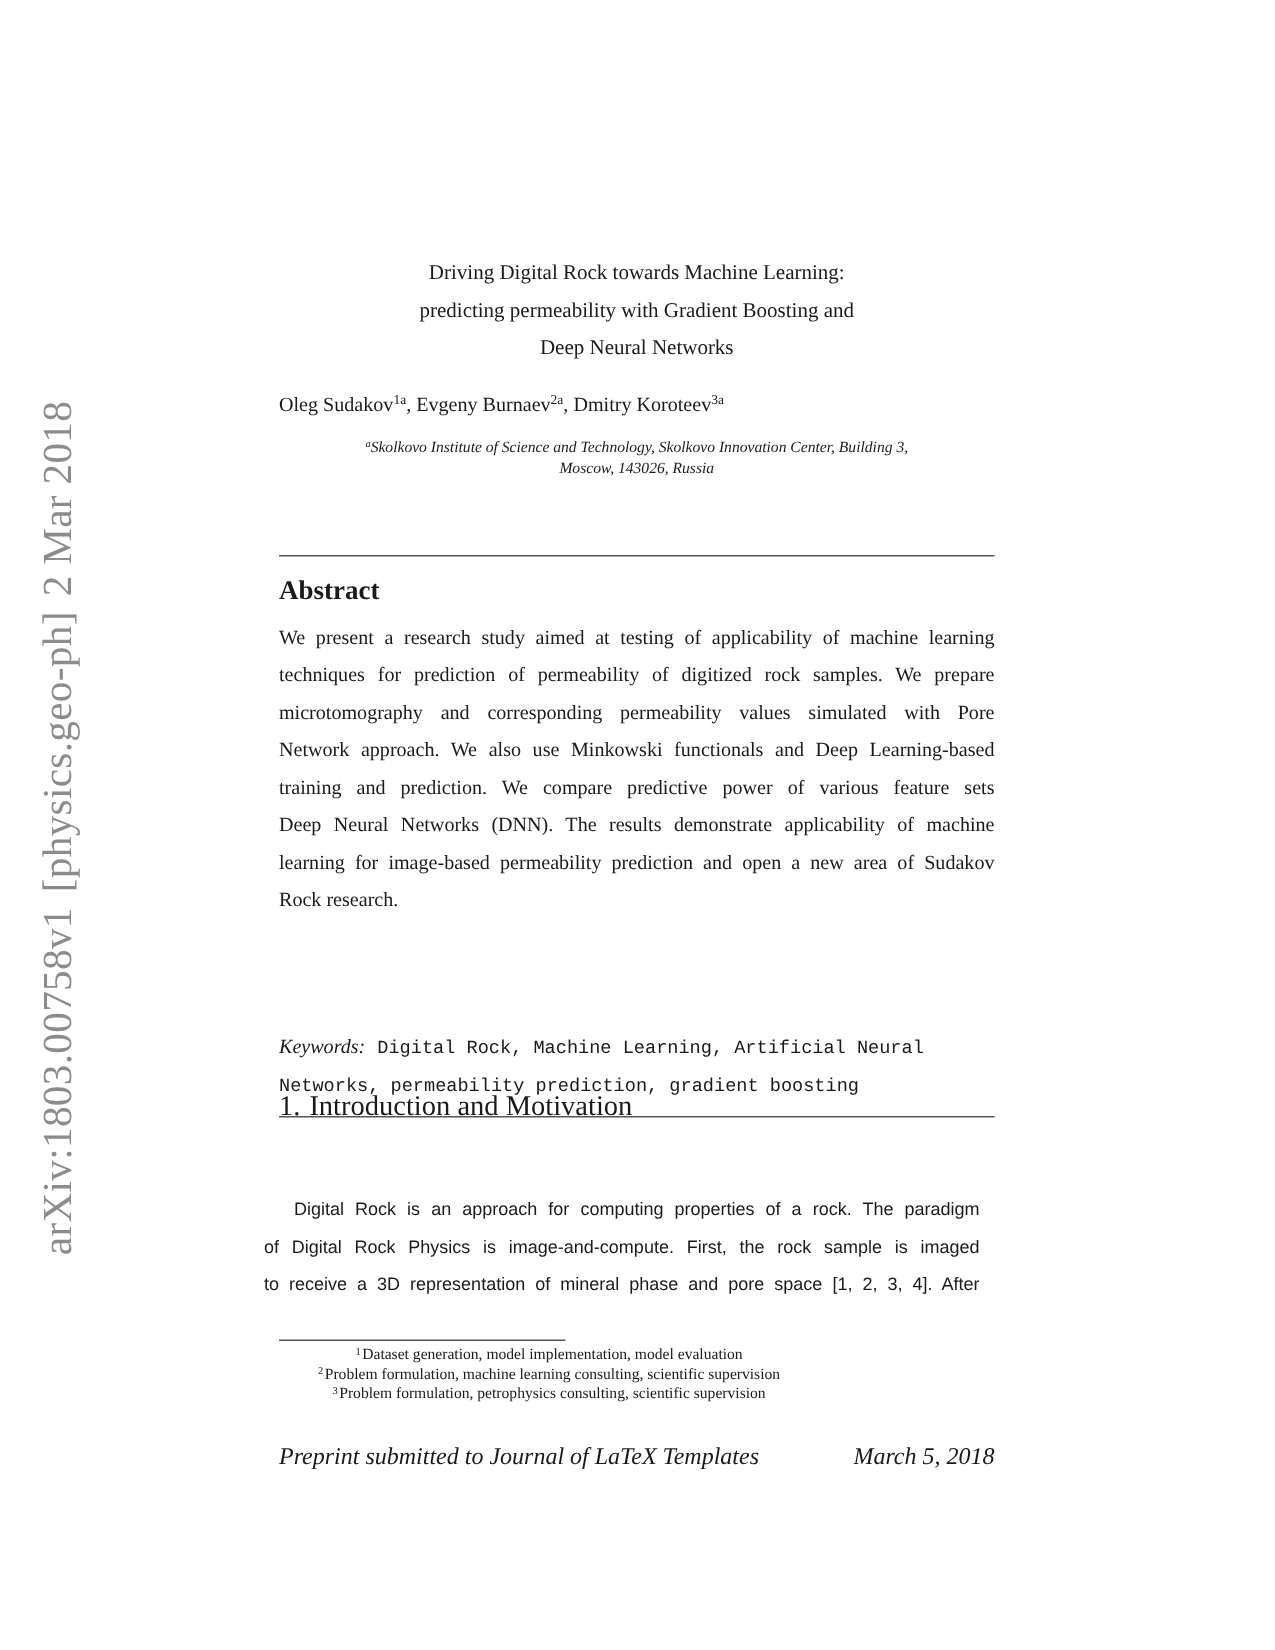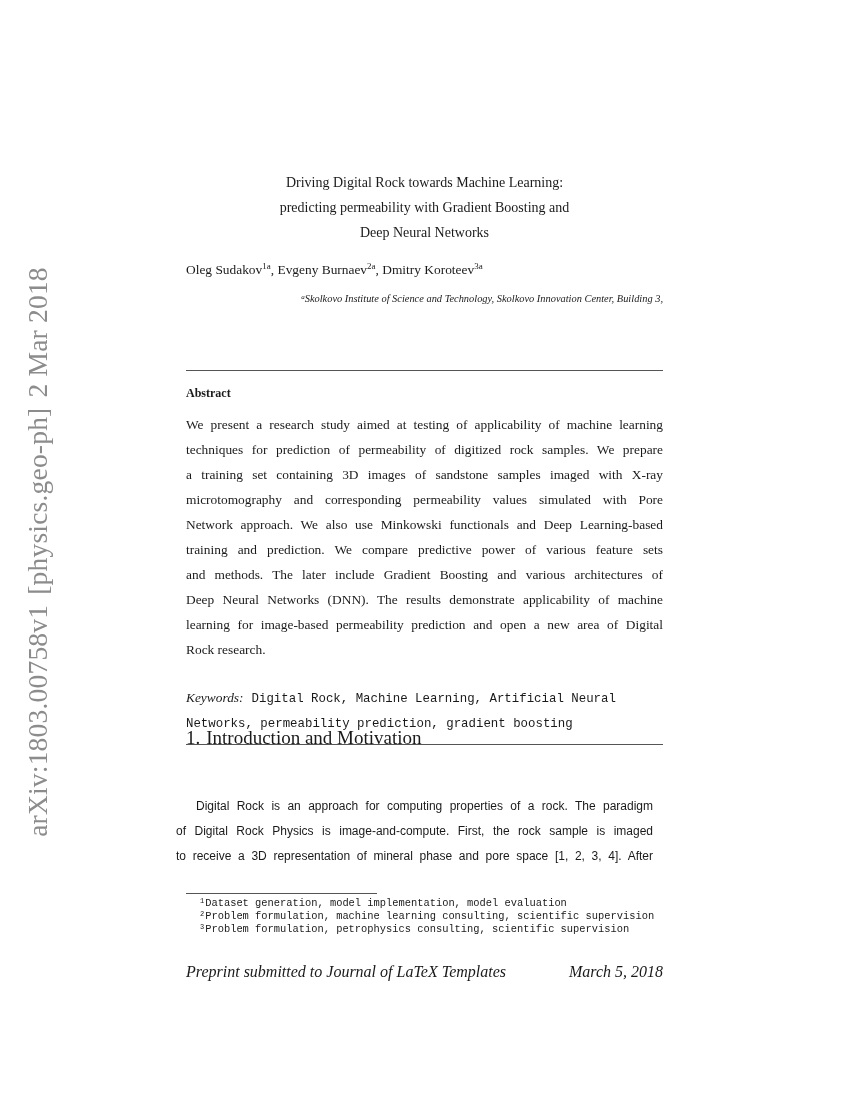--- a/index.html
+++ b/index.html
@@ -60,21 +60,21 @@
     .authors sup {
       font-size: 9px;
       vertical-align: 5px;
       line-height: 0;
     }
     .affiliation {
       position: absolute;
       left: 186px;
       width: 477px;
       top: 292px;
-      text-align: right;
+      text-align: center;
       font-family: "Liberation Serif", "DejaVu Serif", serif;
       font-style: italic;
       font-size: 10.4px;
       line-height: 14px;
     }
     .affiliation div { white-space: nowrap; }
     .affiliation sup {
       font-size: 7px;
       vertical-align: 3px;
       line-height: 0;
@@ -89,21 +89,21 @@
     }
     .rule.top { top: 370px; }
     .rule.bottom { top: 744px; }
 
     .abstract-heading {
       position: absolute;
       left: 186px;
       top: 385px;
       font-family: "Liberation Serif", "DejaVu Serif", serif;
       font-weight: bold;
-      font-size: 12px;
+      font-size: 18px;
       line-height: 16px;
     }
 
     .abstract-body {
       position: absolute;
       left: 186px;
       width: 477px;
       top: 416px;
       font-family: "Liberation Serif", "DejaVu Serif", serif;
       font-size: 13.4px;
@@ -178,25 +178,26 @@
     .footnote-rule {
       position: absolute;
       left: 186px;
       top: 893px;
       width: 191px;
       height: 1px;
       background: #555555;
     }
     .footnotes {
       position: absolute;
-      left: 200px;
+      left: 212px;
       top: 897px;
-      font-family: Liberation Mono, monospace;
+      font-family: Liberation Serif, serif;
       font-size: 10.4px;
       line-height: 13px;
+      text-align: center;
     }
     .footnotes .fn { white-space: nowrap; }
     .footnotes sup {
       font-size: 7px;
       vertical-align: 3px;
       line-height: 0;
       margin-right: 1px;
     }
 
     .page-footer {
@@ -227,36 +228,35 @@
     <div>predicting permeability with Gradient Boosting and</div>
     <div>Deep Neural Networks</div>
   </div>
 
   <div class="authors">
     <span>Oleg Sudakov</span><sup>1a</sup><span>, </span><span>Evgeny Burnaev</span><sup>2a</sup><span>, </span><span>Dmitry Koroteev</span><sup>3a</sup>
   </div>
 
   <div class="affiliation">
     <div><sup>a</sup><span>Skolkovo Institute of Science and Technology, Skolkovo Innovation Center, Building 3,</span></div>
+    <div>Moscow, 143026, Russia</div>
   </div>
 
   <div class="rule top"></div>
 
   <div class="abstract-heading">Abstract</div>
 
   <div class="abstract-body">
     <div class="line">We present a research study aimed at testing of applicability of machine learning</div>
     <div class="line">techniques for prediction of permeability of digitized rock samples. We prepare</div>
-    <div class="line">a training set containing 3D images of sandstone samples imaged with X-ray</div>
     <div class="line">microtomography and corresponding permeability values simulated with Pore</div>
     <div class="line">Network approach. We also use Minkowski functionals and Deep Learning-based</div>
     <div class="line">training and prediction. We compare predictive power of various feature sets</div>
-    <div class="line">and methods. The later include Gradient Boosting and various architectures of</div>
     <div class="line">Deep Neural Networks (DNN). The results demonstrate applicability of machine</div>
-    <div class="line">learning for image-based permeability prediction and open a new area of Digital</div>
+    <div class="line">learning for image-based permeability prediction and open a new area of Sudakov</div>
     <div class="line last">Rock research.</div>
   </div>
 
   <div class="keywords">
     <div class="kline"><span class="kw-label">Keywords:</span><span class="mono">Digital Rock, Machine Learning, Artificial Neural</span></div>
     <div class="kline"><span class="mono">Networks, permeability prediction, gradient boosting</span></div>
   </div>
 
   <div class="rule bottom"></div>
 

